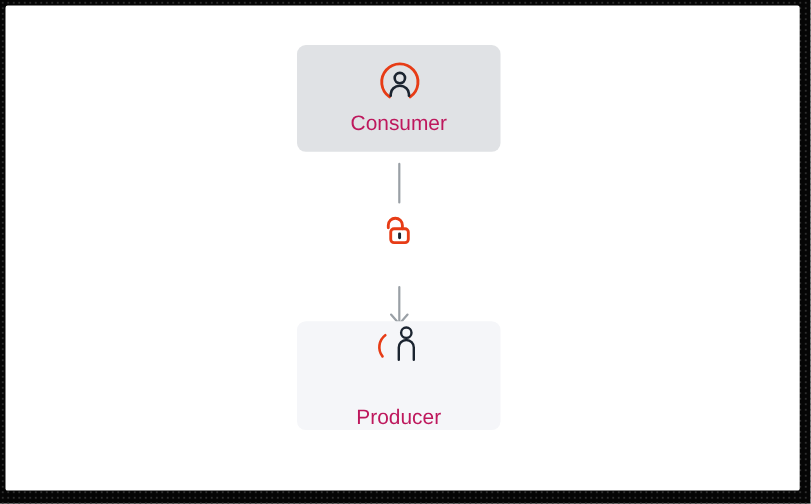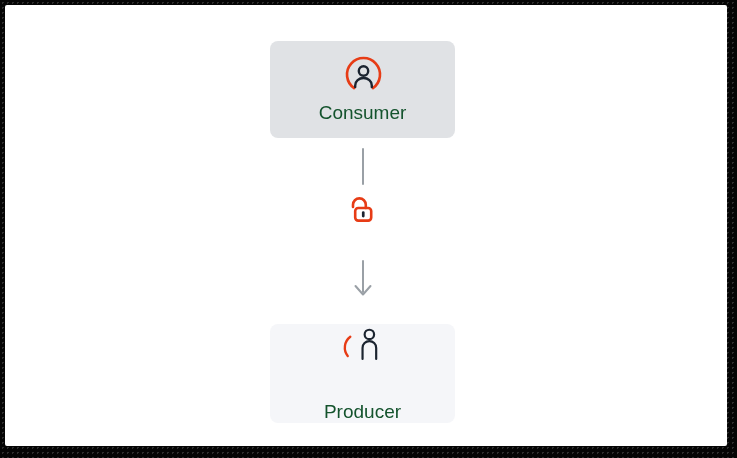--- a/index.html
+++ b/index.html
@@ -36,29 +36,29 @@
     align-items: center;
     justify-content: center;
     gap: 3px;
   }
   .node-consumer {
     top: 41px;
     height: 97px;
     background: #e0e2e5;
   }
   .node-producer {
-    top: 324px;
+    top: 292px;
     height: 99px;
     background: #f5f6f9;
     gap: 37px;
   }
   .node-label {
     font-size: 19px;
     line-height: 22px;
-    color: #14532d;
+    color: #be185d;
   }
   .connector-line {
     position: absolute;
     left: 362px;
     top: 148px;
     width: 2px;
     height: 37px;
     background: #9aa0a6;
     border-radius: 1px;
   }

